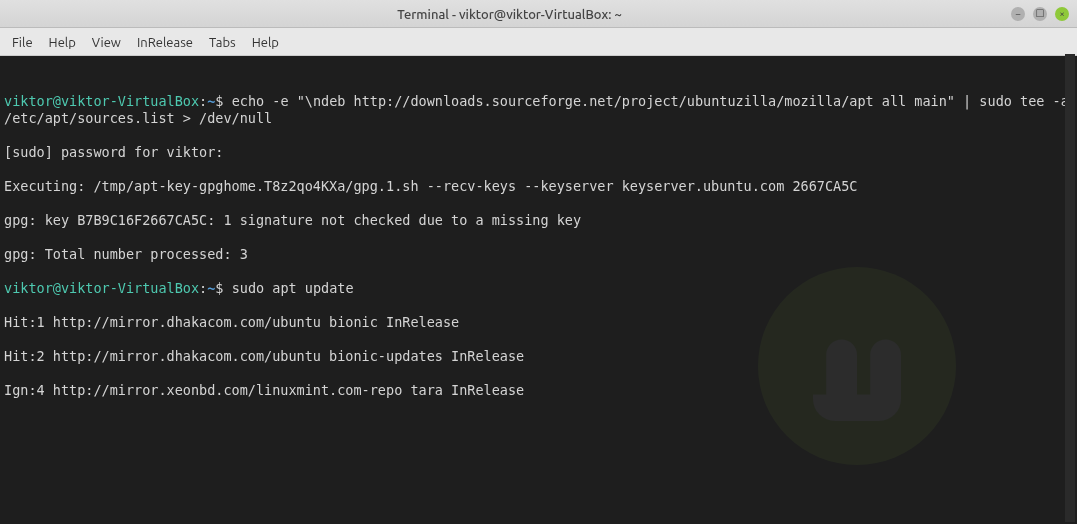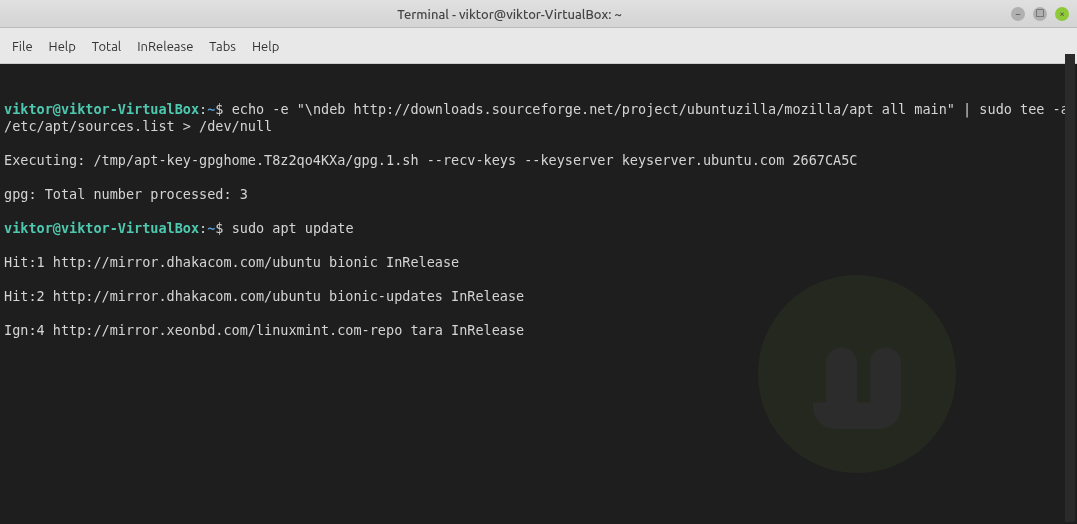--- a/index.html
+++ b/index.html
@@ -43,21 +43,21 @@
       display: flex;
       align-items: center;
       justify-content: center;
       font-size: 10px;
       cursor: pointer;
     }
     .btn-min { background: #b0b0b0; }
     .btn-max { background: #b0b0b0; }
     .btn-close { background: #8fc93a; }
     .menubar {
-      height: 36px;
+      height: 28px;
       background: #e8e8e8;
       display: flex;
       align-items: center;
       padding: 0 12px;
       gap: 16px;
       font-size: 13px;
       color: #333;
       border-bottom: 1px solid #ccc;
     }
     .menu-item {
@@ -68,21 +68,21 @@
       background: #1e1e1e;
       font-family: "DejaVu Sans Mono", "Consolas", monospace;
       font-size: 13.5px;
       line-height: 17px;
       padding: 3px 4px;
       overflow: hidden;
       white-space: pre;
       position: relative;
     }
     .line { white-space: pre-wrap; word-break: break-all; }
-    .prompt-user { color: #4ec9b0; font-weight: bold; }
+    .prompt-user { color: #4ec9b0; font-weight: normal; }
     .prompt-path { color: #569cd6; font-weight: bold; }
     .prompt-sep { color: #d4d4d4; }
     .txt { color: #d4d4d4; }
     .bg-pattern {
       position: absolute;
       right: 110px;
       top: 200px;
       width: 220px;
       height: 220px;
       opacity: 0.06;
@@ -106,33 +106,35 @@
     <div class="titlebar-controls">
       <div class="titlebar-control btn-min">−</div>
       <div class="titlebar-control btn-max">☐</div>
       <div class="titlebar-control btn-close">×</div>
     </div>
   </div>
 
   <div class="menubar">
     <span class="menu-item">File</span>
     <span class="menu-item">Help</span>
-    <span class="menu-item">Total</span>
+    <span class="menu-item">View</span>
     <span class="menu-item">InRelease</span>
     <span class="menu-item">Tabs</span>
     <span class="menu-item">Help</span>
   </div>
 
   <div class="terminal">
     <svg class="bg-pattern" viewBox="0 0 100 100">
       <circle cx="50" cy="50" r="45" fill="#8fc93a"></circle>
       <path d="M30 35 v30 a10 10 0 0 0 10 10 h20 a10 10 0 0 0 10 -10 v-20 a7 7 0 0 0 -14 0 v18 h-6 v-18 a7 7 0 0 0 -14 0 v18 h-6 v-28 z" fill="#fff"></path>
     </svg>
 <div class="line"><span class="prompt-user">viktor@viktor-VirtualBox</span><span class="prompt-sep">:</span><span class="prompt-path">~</span><span class="prompt-sep">$ </span><span class="txt">echo -e "\ndeb http://downloads.sourceforge.net/project/ubuntuzilla/mozilla/apt all main" | sudo tee -a /etc/apt/sources.list &gt; /dev/null</span></div>
+<div class="line txt">[sudo] password for viktor:</div>
 <div class="line txt">Executing: /tmp/apt-key-gpghome.T8z2qo4KXa/gpg.1.sh --recv-keys --keyserver keyserver.ubuntu.com 2667CA5C</div>
+<div class="line txt">gpg: key B7B9C16F2667CA5C: 1 signature not checked due to a missing key</div>
 <div class="line txt">gpg: Total number processed: 3</div>
 <div class="line"><span class="prompt-user">viktor@viktor-VirtualBox</span><span class="prompt-sep">:</span><span class="prompt-path">~</span><span class="prompt-sep">$ </span><span class="txt">sudo apt update</span></div>
 <div class="line txt">Hit:1 http://mirror.dhakacom.com/ubuntu bionic InRelease</div>
 <div class="line txt">Hit:2 http://mirror.dhakacom.com/ubuntu bionic-updates InRelease</div>
 <div class="line txt">Ign:4 http://mirror.xeonbd.com/linuxmint.com-repo tara InRelease</div>
 
 
 
 
 

